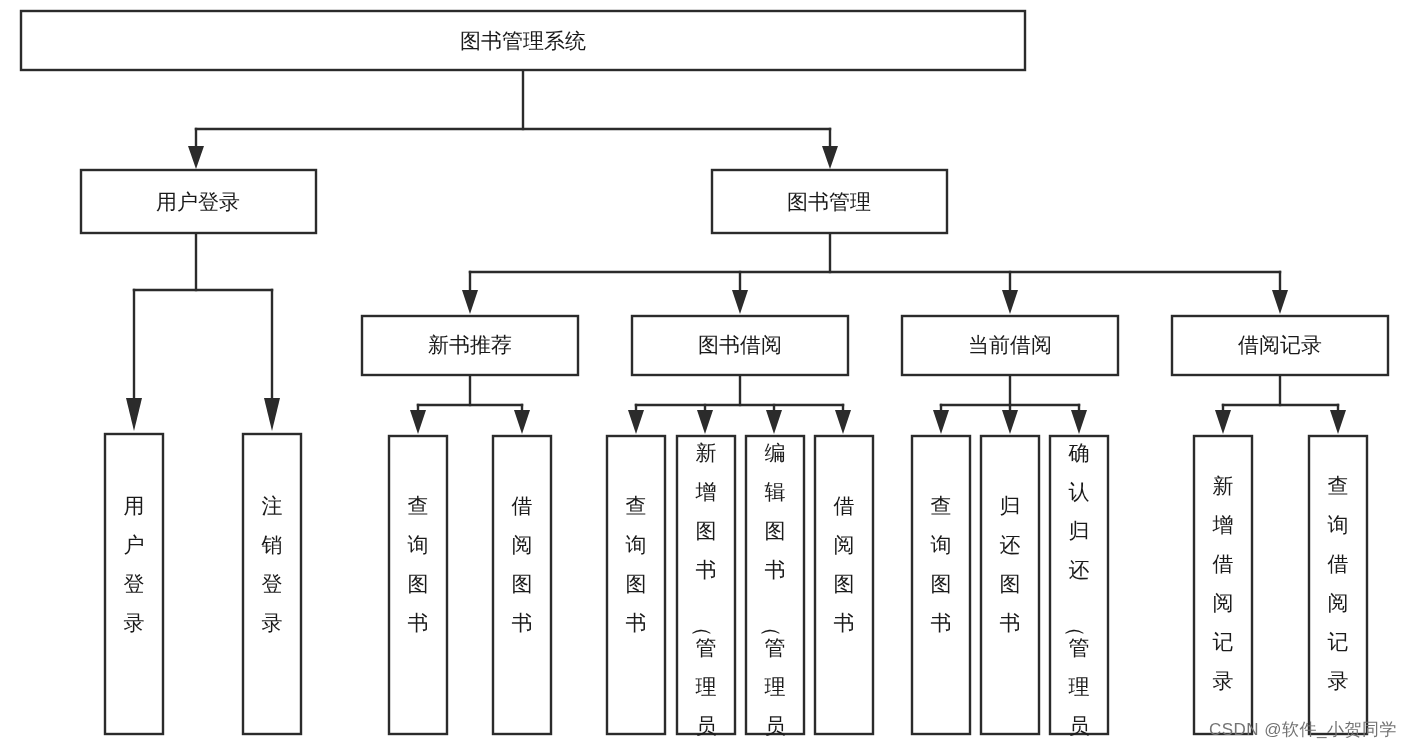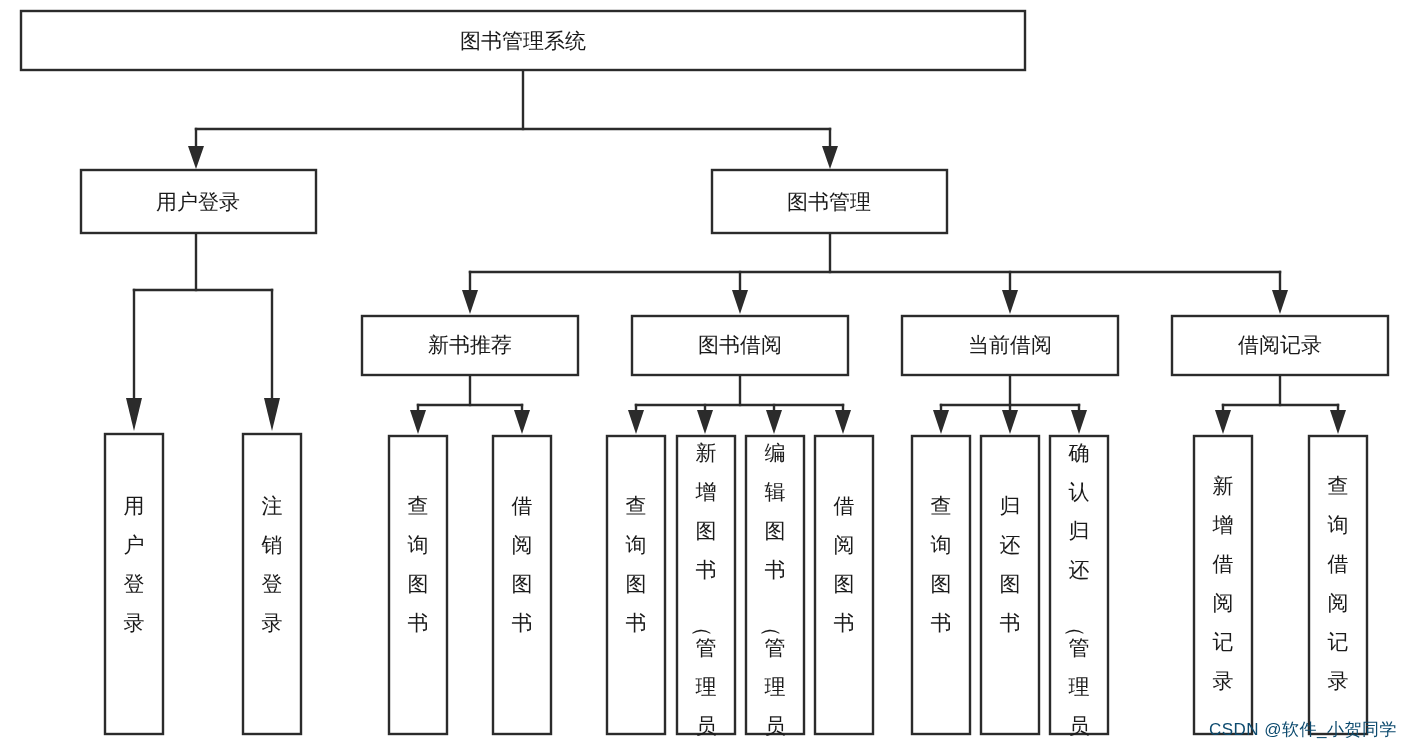--- a/index.html
+++ b/index.html
@@ -53,21 +53,21 @@
     font-size: 21px;
     fill: #1a1a1a;
     text-anchor: middle;
   }
   .watermark {
     position: absolute;
     right: 8px;
     bottom: 6px;
     font-family: "Liberation Sans", "DejaVu Sans", sans-serif;
     font-size: 17px;
-    color: #0c4a6e;
+    color: #737373;
     letter-spacing: 0.5px;
     white-space: nowrap;
     pointer-events: none;
   }
 </style>
 </head>
 <body>
 
 <div id="diagram-root">
 

